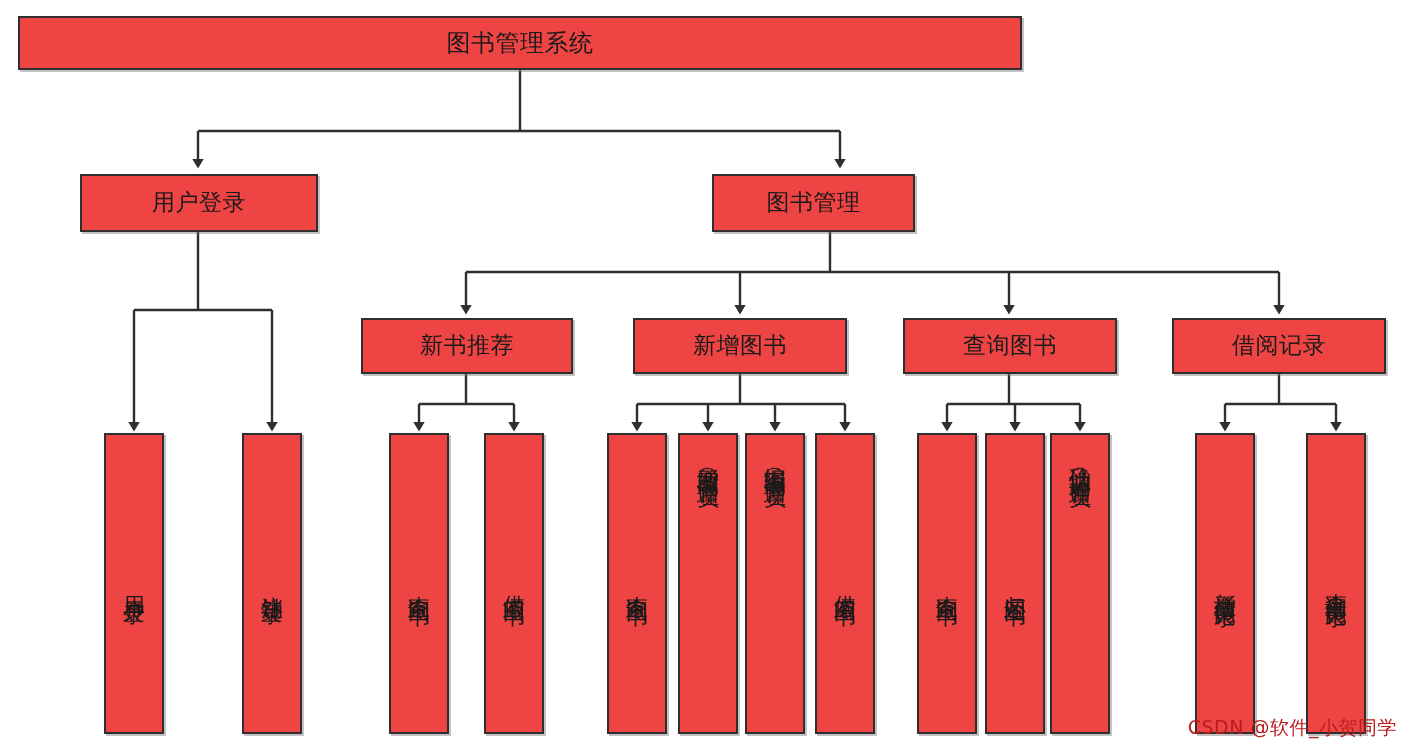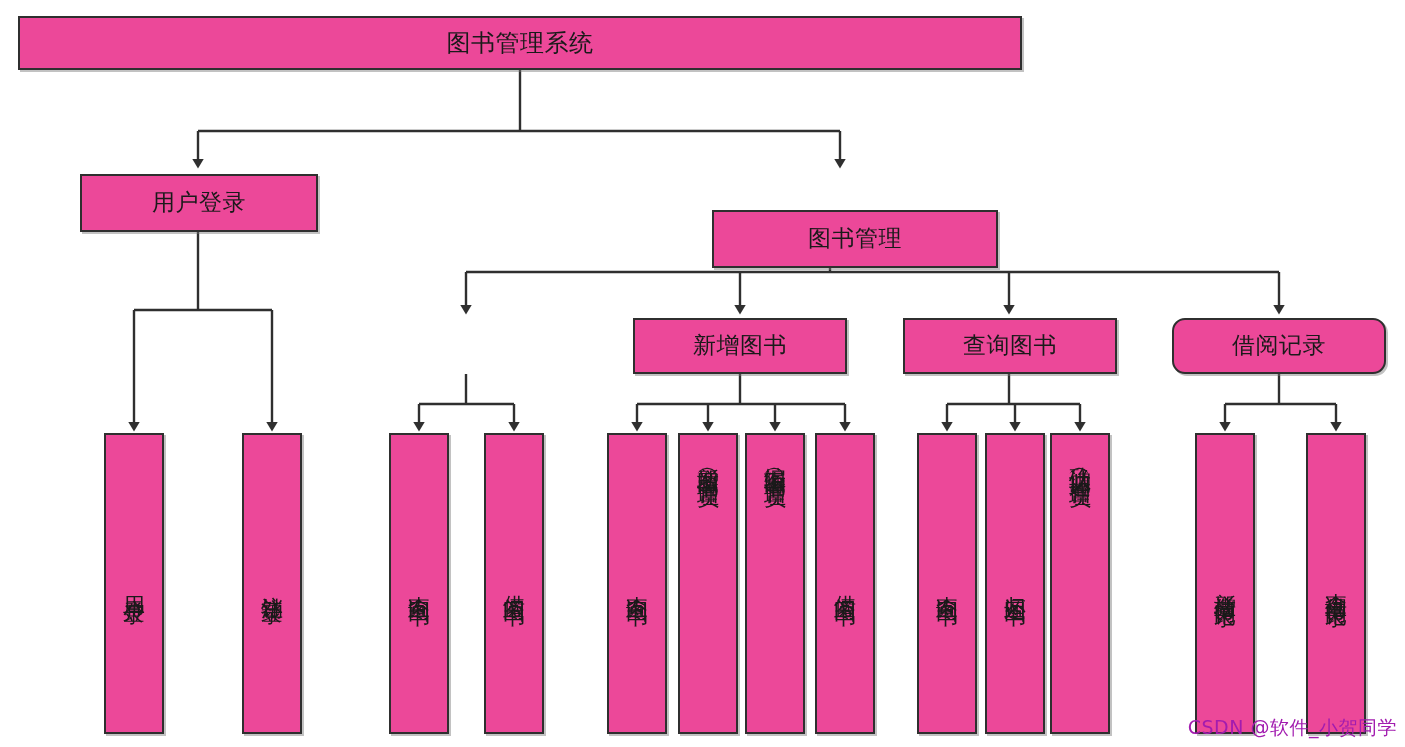--- a/index.html
+++ b/index.html
@@ -22,21 +22,21 @@
     position: absolute;
     left: 0;
     top: 0;
     width: 1405px;
     height: 747px;
     pointer-events: none;
   }
   .node {
     position: absolute;
     box-sizing: border-box;
-    background: #ec4899;
+    background: #ef4444;
     border: 2px solid #2f2f2f;
     box-shadow: 2px 2px 0 rgba(120,120,120,0.45);
     display: flex;
     align-items: center;
     justify-content: center;
     color: #1a1a1a;
     z-index: 2;
   }
   .node-label {
     display: block;
@@ -67,21 +67,21 @@
   }
   .node.vert.centered {
     align-items: center;
     padding-top: 0;
   }
   #watermark {
     position: absolute;
     right: 8px;
     bottom: 6px;
     font-size: 19px;
-    color: #a21caf;
+    color: #b91c1c;
     letter-spacing: 0.5px;
     z-index: 5;
     white-space: nowrap;
     font-family: "DejaVu Sans", "Liberation Sans", sans-serif;
   }
 </style>
 </head>
 <body>
 
 <div id="diagram">
@@ -136,31 +136,34 @@
     </g>
   </svg>
 
   <div class="node horiz root" style="left:18px; top:16px; width:1004px; height:54px;">
     <span class="node-label">图书管理系统</span>
   </div>
 
   <div class="node horiz" style="left:80px; top:174px; width:238px; height:58px;">
     <span class="node-label">用户登录</span>
   </div>
-  <div class="node horiz" style="left:712px; top:174px; width:286px; height:58px;margin-top:36px;">
+  <div class="node horiz" style="left:712px; top:174px; width:203px; height:58px;">
     <span class="node-label">图书管理</span>
   </div>
 
+  <div class="node horiz" style="left:361px; top:318px; width:212px; height:56px;">
+    <span class="node-label">新书推荐</span>
+  </div>
   <div class="node horiz" style="left:633px; top:318px; width:214px; height:56px;">
     <span class="node-label">新增图书</span>
   </div>
   <div class="node horiz" style="left:903px; top:318px; width:214px; height:56px;">
     <span class="node-label">查询图书</span>
   </div>
-  <div class="node horiz" style="left:1172px; top:318px; width:214px; height:56px;border-radius:13px;">
+  <div class="node horiz" style="left:1172px; top:318px; width:214px; height:56px;">
     <span class="node-label">借阅记录</span>
   </div>
 
   <div class="node vert centered" style="left:104px; top:433px; width:60px; height:301px;">
     <span class="node-label">用户登录</span>
   </div>
   <div class="node vert centered" style="left:242px; top:433px; width:60px; height:301px;">
     <span class="node-label">注销登录</span>
   </div>
 

